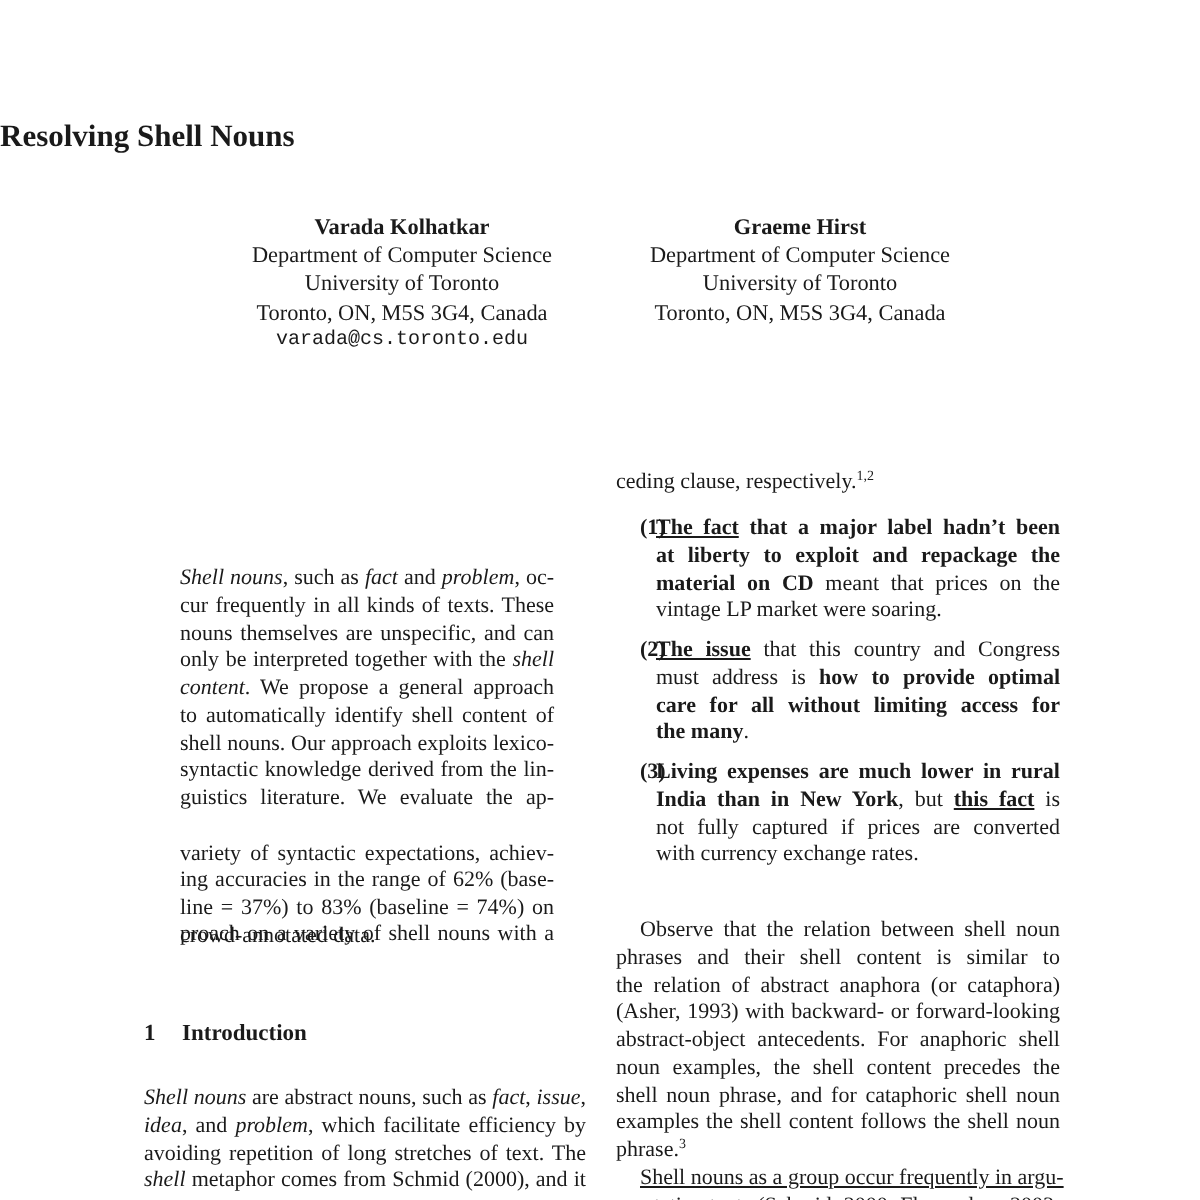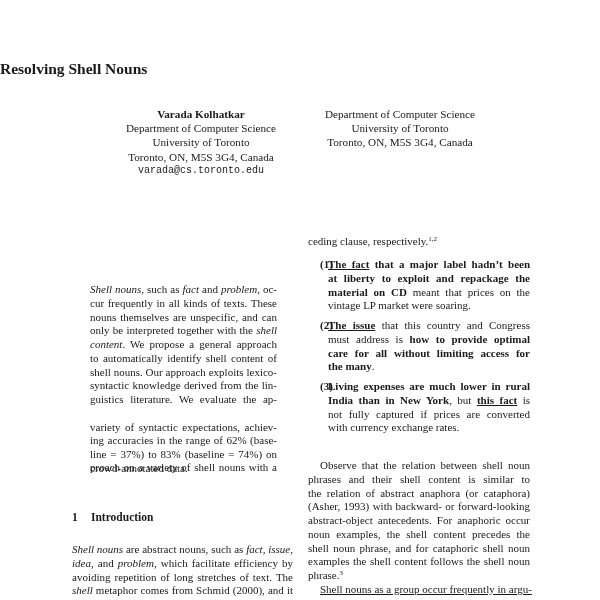--- a/index.html
+++ b/index.html
@@ -39,20 +39,21 @@
 
   <div class="author a1">
     <div class="name">Varada Kolhatkar</div>
     <div>Department of Computer Science</div>
     <div>University of Toronto</div>
     <div>Toronto, ON, M5S 3G4, Canada</div>
     <div class="email">varada@cs.toronto.edu</div>
   </div>
 
   <div class="author a2">
+    <div class="name">Graeme Hirst</div>
     <div>Department of Computer Science</div>
     <div>University of Toronto</div>
     <div>Toronto, ON, M5S 3G4, Canada</div>
   </div>
 
 
   <div class="abs" id="abstract-body">
       <div class="line" style="top: 283px;"><i>Shell nouns</i><span>, such as </span><i>fact</i><span> and </span><i>problem</i><span>, oc-</span></div>
       <div class="line" style="top: 296.75px;">cur frequently in all kinds of texts.  These</div>
       <div class="line" style="top: 310.5px;">nouns themselves are unspecific, and can</div>
@@ -97,21 +98,21 @@
         <div class="line" style="top: 380px;"><b>Living expenses are much lower in rural</b></div>
         <div class="line" style="top: 393.75px;"><b>India than in New York</b>, but <b><u>this fact</u></b> is</div>
         <div class="line" style="top: 407.5px;">not fully captured if prices are converted</div>
         <div class="line nojust" style="top: 421.25px;">with currency exchange rates.</div>
       </div>
     <div id="para1">
         <div class="line" style="top: 459px; left: 320px; width: 210px;">Observe that the relation between shell noun</div>
         <div class="line" style="top: 472.75px;">phrases  and  their  shell  content  is  similar  to</div>
         <div class="line" style="top: 486.5px;">the relation of abstract anaphora (or cataphora)</div>
         <div class="line" style="top: 500.25px;">(Asher, 1993) with backward- or forward-looking</div>
-        <div class="line" style="top: 514px;">abstract-object antecedents.  For anaphoric occur</div>
+        <div class="line" style="top: 514px;">abstract-object antecedents.  For anaphoric shell</div>
         <div class="line" style="top: 527.75px;">noun examples, the shell content precedes the</div>
         <div class="line" style="top: 541.5px;">shell noun phrase, and for cataphoric shell noun</div>
         <div class="line" style="top: 555.25px;">examples the shell content follows the shell noun</div>
         <div class="line nojust" style="top: 569px;">phrase.<sup>3</sup></div>
       </div>
     <div id="para2">
         <div class="line" style="top: 582.75px; left: 320px; width: 210px; text-decoration: underline;">Shell nouns as a group occur frequently in argu-</div>
         <div class="line" style="top: 596.5px;">mentative texts (Schmid, 2000; Flowerdew, 2003;</div>
       </div>
   </div>

